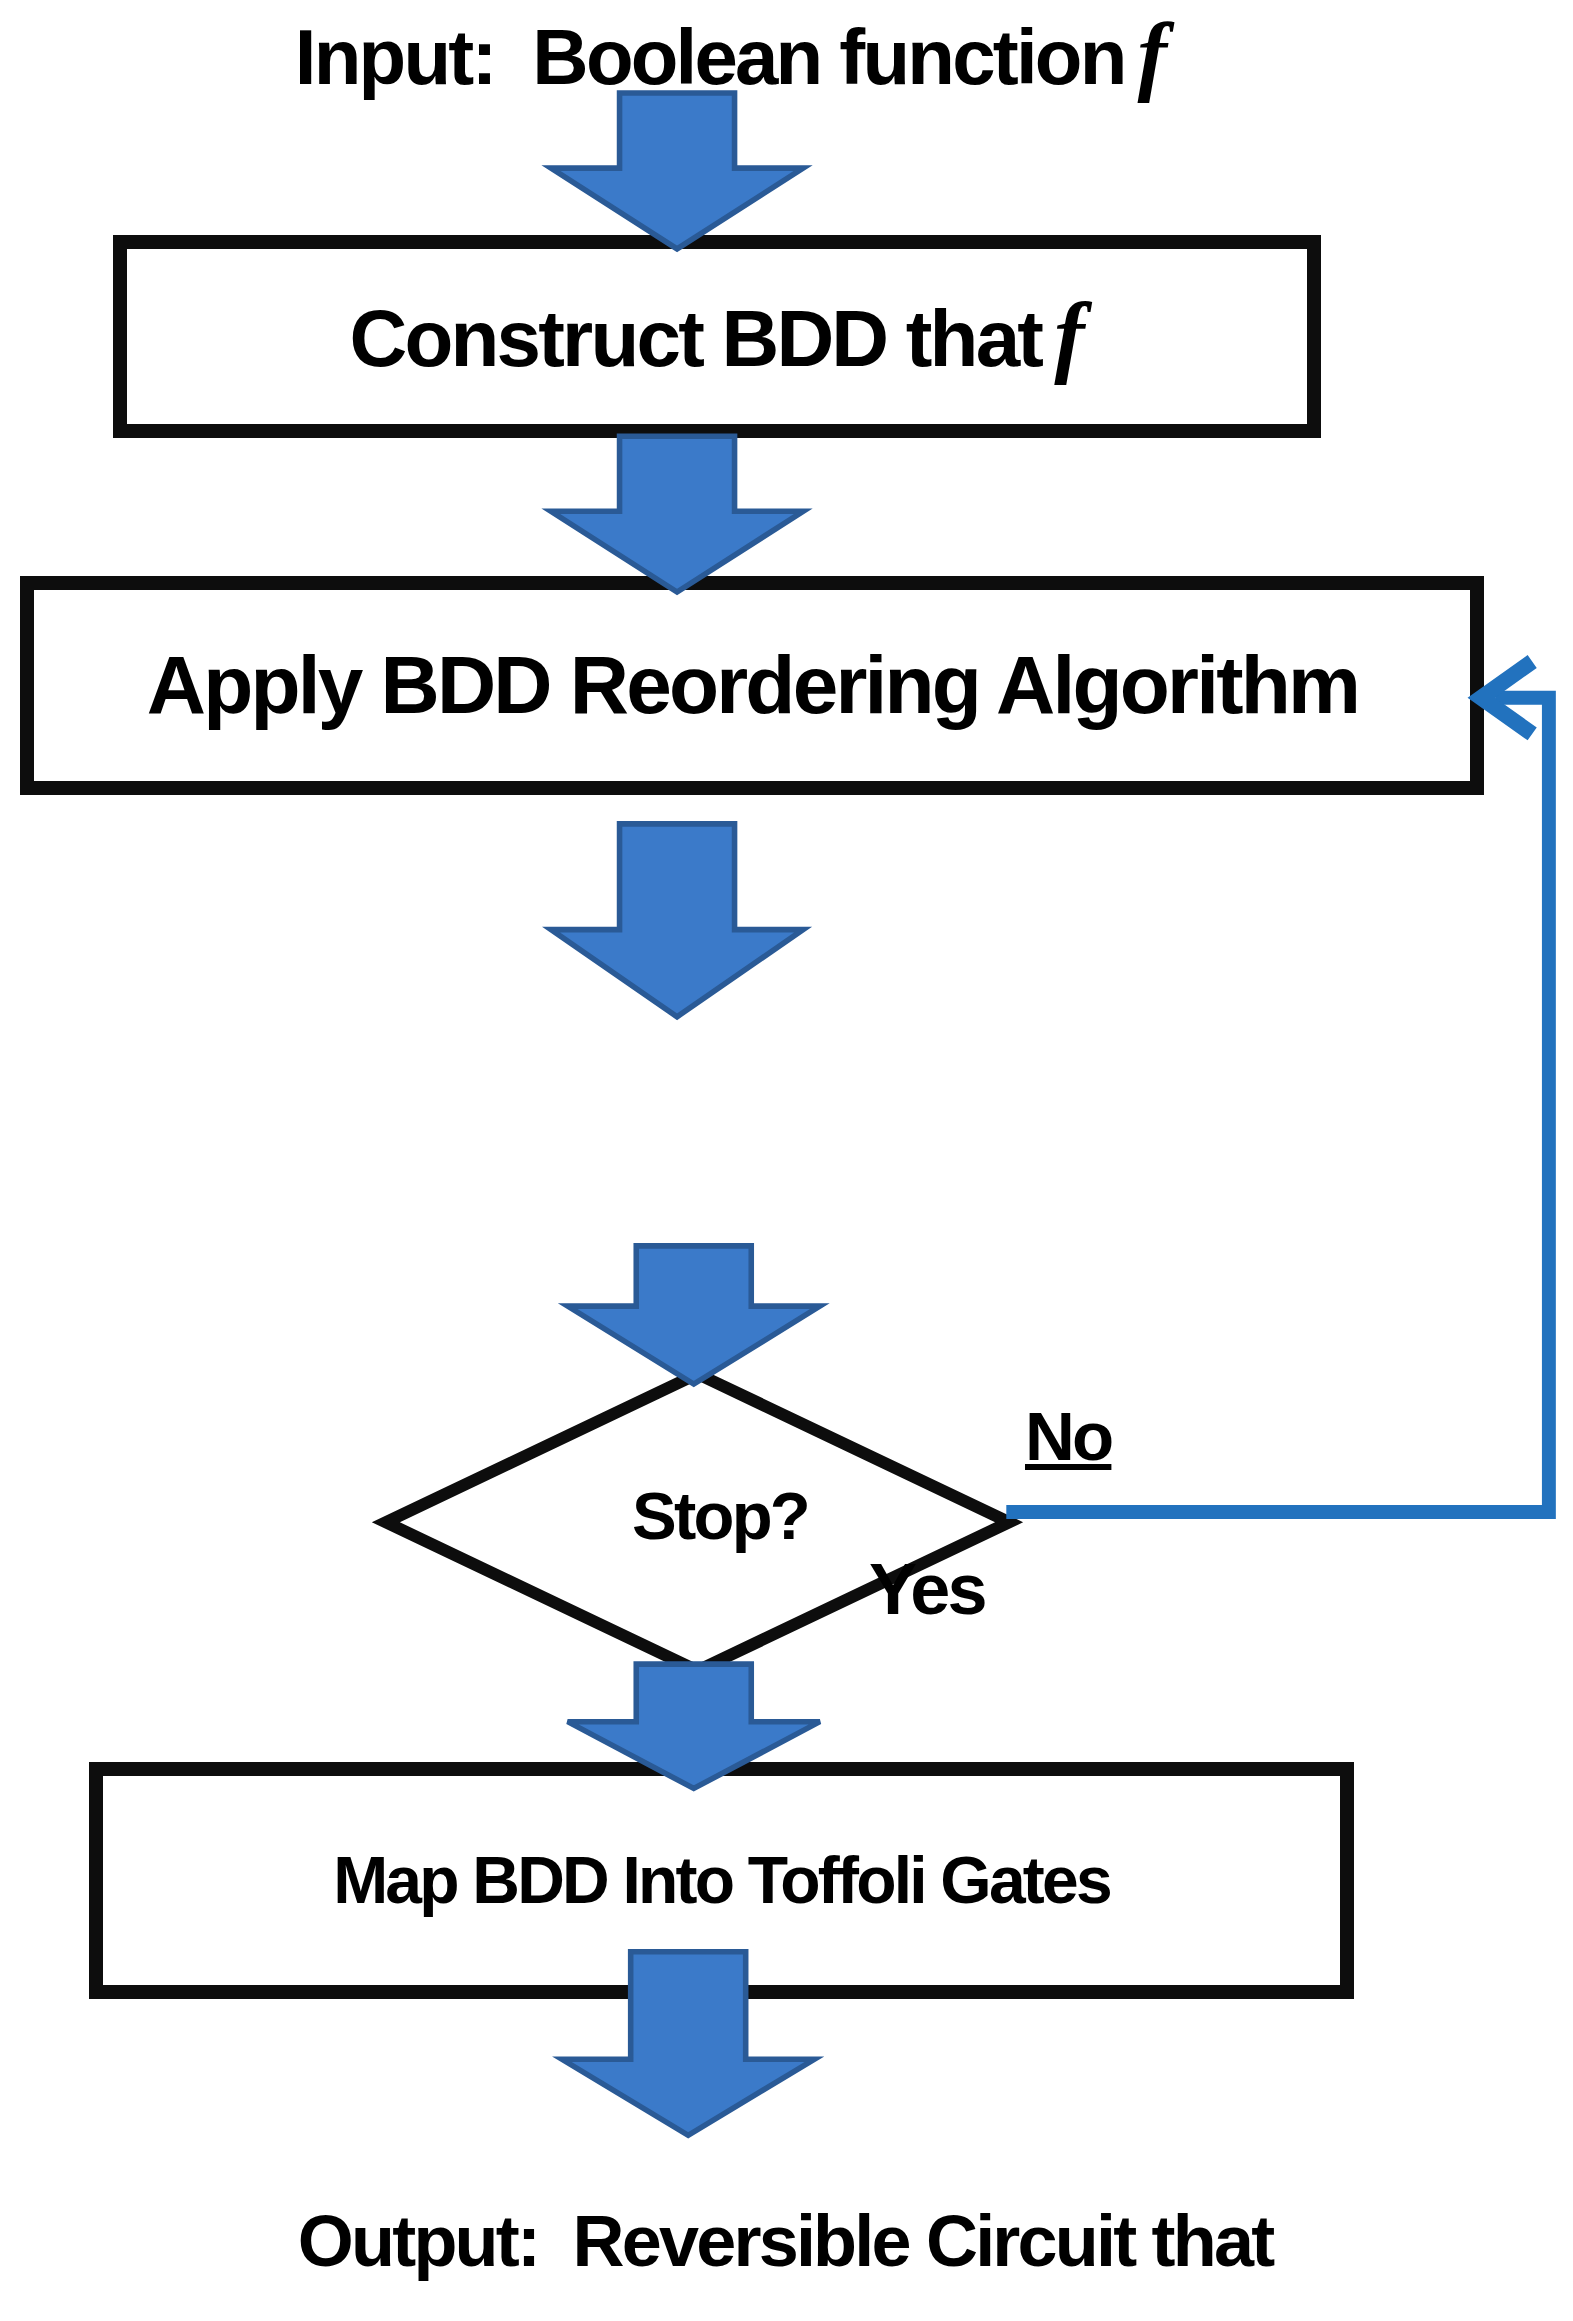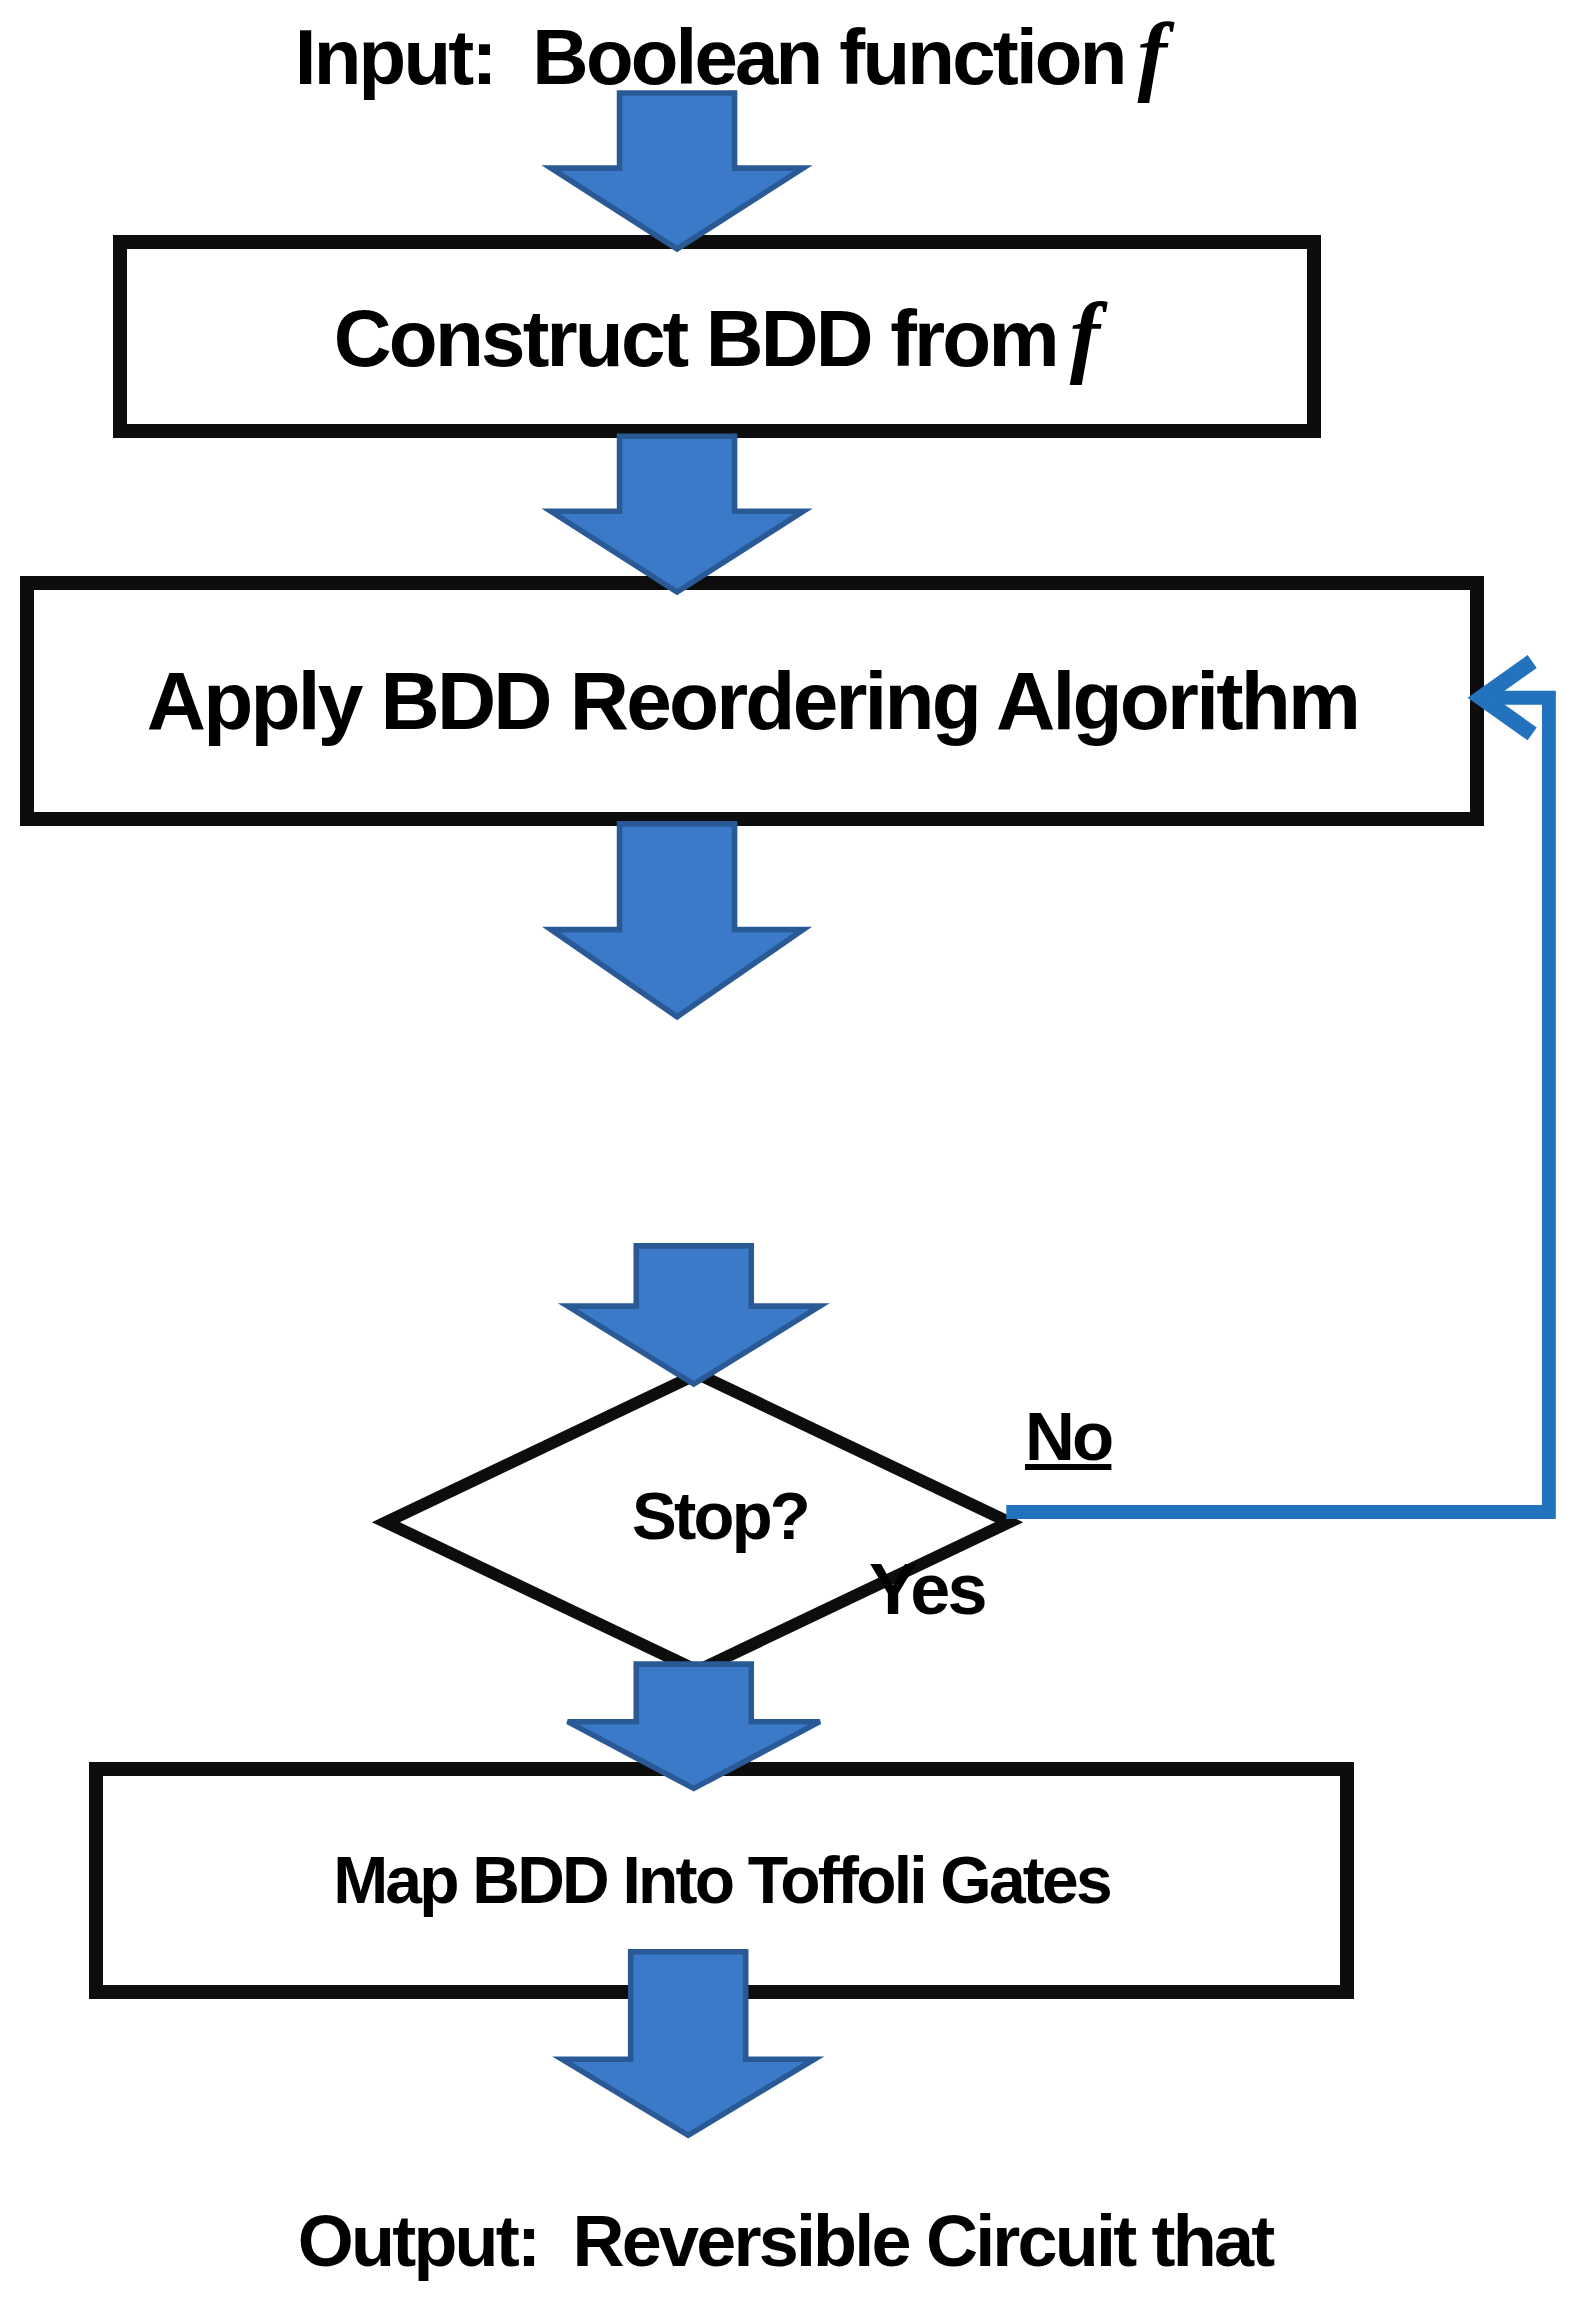--- a/index.html
+++ b/index.html
@@ -23,36 +23,36 @@
   }
   .txt{white-space:pre;letter-spacing:-2.8px;line-height:1.1;}
   .lbl{position:absolute;z-index:3;white-space:pre;letter-spacing:-2.8px;padding-left:40px;}
   .mathf{
     font-family:"Liberation Serif",serif;
     font-style:italic;font-weight:bold;
     font-size:1.14em;letter-spacing:0;
     margin-left:13px;
   }
   .box-construct{left:113px;top:235px;width:1208px;height:203px;font-size:80px;}
-  .box-reorder{left:20.4px;top:576px;width:1464px;height:250px;font-size:82px;}
+  .box-reorder{left:20.4px;top:576px;width:1464px;height:219px;font-size:82px;}
   .box-reduce{left:232px;top:1002px;width:972px;height:246px;font-size:80px;}
   .box-map{left:89px;top:1762px;width:1265px;height:237px;font-size:66px;}
   .title-lbl{left:0;top:1.9px;width:1382px;text-align:center;font-size:78px;line-height:104px;}
   .stop-lbl{left:372px;top:1477px;width:616px;text-align:center;font-size:67px;}
   .no-lbl{left:985px;top:1397px;font-size:69px;text-decoration:underline;}
   .yes-lbl{left:794px;top:1548px;font-size:72px;margin-left:35px;}
   .output-lbl{left:189px;top:2094px;font-size:72px;line-height:98px;}
 </style>
 </head>
 <body>
 
 <div class="canvas" style="background-color: rgb(255, 255, 255); color: rgb(0, 0, 0);">
 
   <div class="box box-construct" style="border-color: rgb(13, 13, 13);">
-    <span class="txt"><span>Construct BDD from</span><span class="mathf">f</span></span>
+    <span class="txt"><span>Construct BDD that</span><span class="mathf">f</span></span>
   </div>
 
   <div class="box box-reorder" style="border-color: rgb(13, 13, 13);">
     <span class="txt">Apply BDD Reordering Algorithm</span>
   </div>
 
 
   <div class="box box-map" style="border-color: rgb(13, 13, 13);">
     <span class="txt">Map BDD Into Toffoli Gates</span>
   </div>

